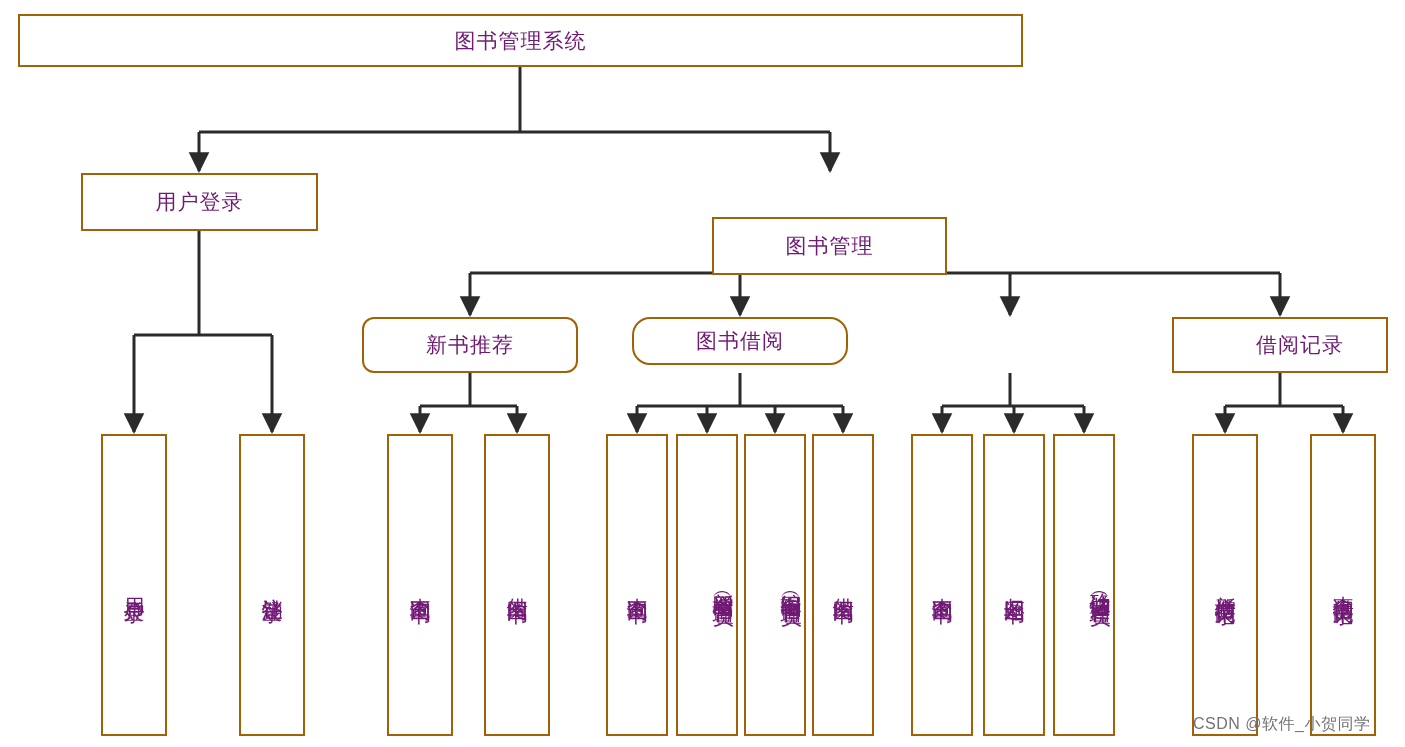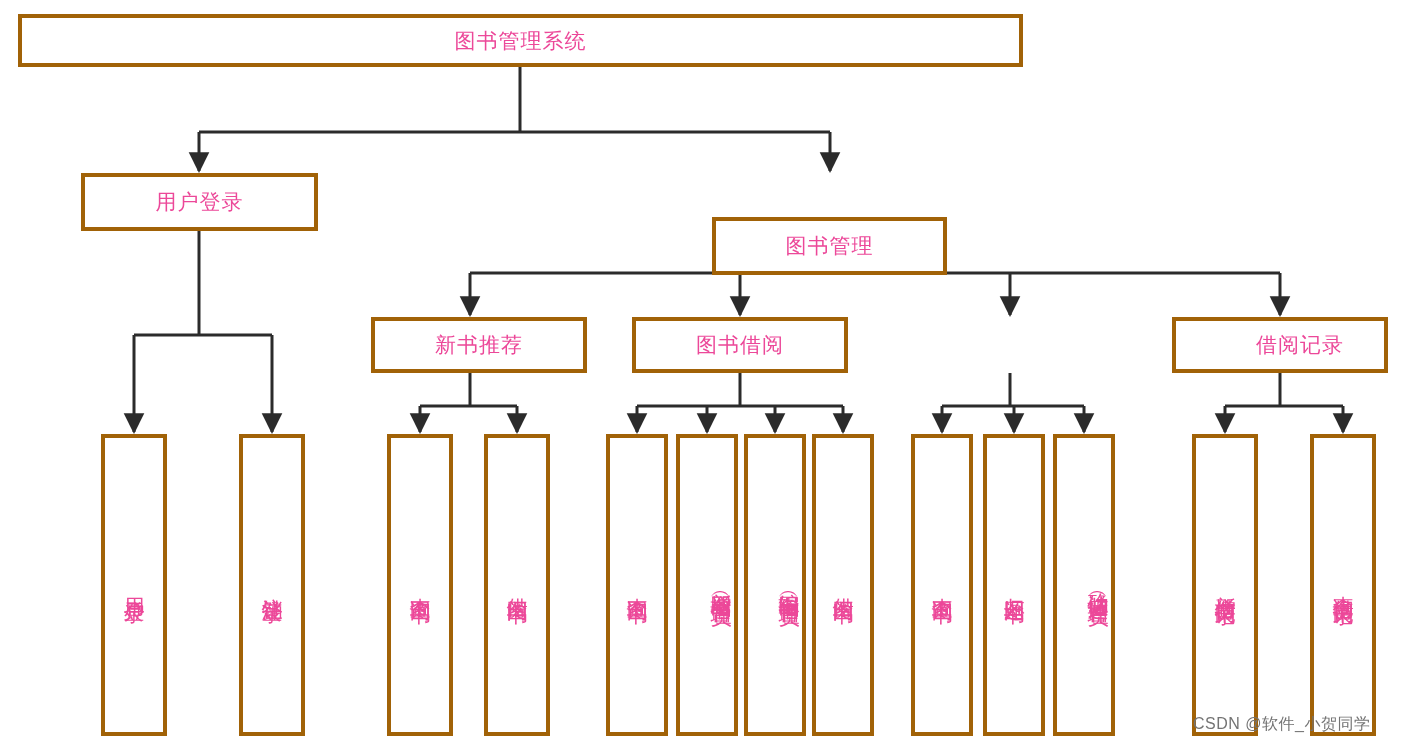--- a/index.html
+++ b/index.html
@@ -22,26 +22,26 @@
     position: absolute;
     left: 0;
     top: 0;
     width: 1405px;
     height: 747px;
     pointer-events: none;
   }
   .node {
     position: absolute;
     box-sizing: border-box;
-    border: 4px solid #a16207;
+    border: 2px solid #a16207;
     background: #ffffff;
     display: flex;
     align-items: center;
     justify-content: center;
-    color: #ec4899;
+    color: #701a75;
   }
   .node-h {
     font-size: 21px;
     letter-spacing: 1px;
     line-height: 1.2;
     white-space: nowrap;
   }
   .node-v {
     font-size: 21px;
     letter-spacing: 2px;
@@ -123,24 +123,24 @@
     <span>图书管理系统</span>
   </div>
 
   <div class="node node-h" style="left:81px; top:173px; width:237px; height:58px;">
     <span>用户登录</span>
   </div>
   <div class="node node-h" style="left:712px; top:173px; width:235px; height:58px;margin-top:44px;">
     <span>图书管理</span>
   </div>
 
-  <div class="node node-h" style="left:371px; top:317px; width:216px; height:56px;">
+  <div class="node node-h" style="left:362px; top:317px; width:216px; height:56px;border-radius:12px;">
     <span>新书推荐</span>
   </div>
-  <div class="node node-h" style="left:632px; top:317px; width:216px; height:56px;">
+  <div class="node node-h" style="left:632px; top:317px; width:216px; height:48px;border-radius:18px;">
     <span>图书借阅</span>
   </div>
   <div class="node node-h" style="left:1172px; top:317px; width:216px; height:56px;padding-left:40px;">
     <span>借阅记录</span>
   </div>
 
   <div class="node node-v centered" style="left:101px; top:434px; width:66px; height:302px;">
     <span>用户登录</span>
   </div>
   <div class="node node-v centered" style="left:239px; top:434px; width:66px; height:302px;">

